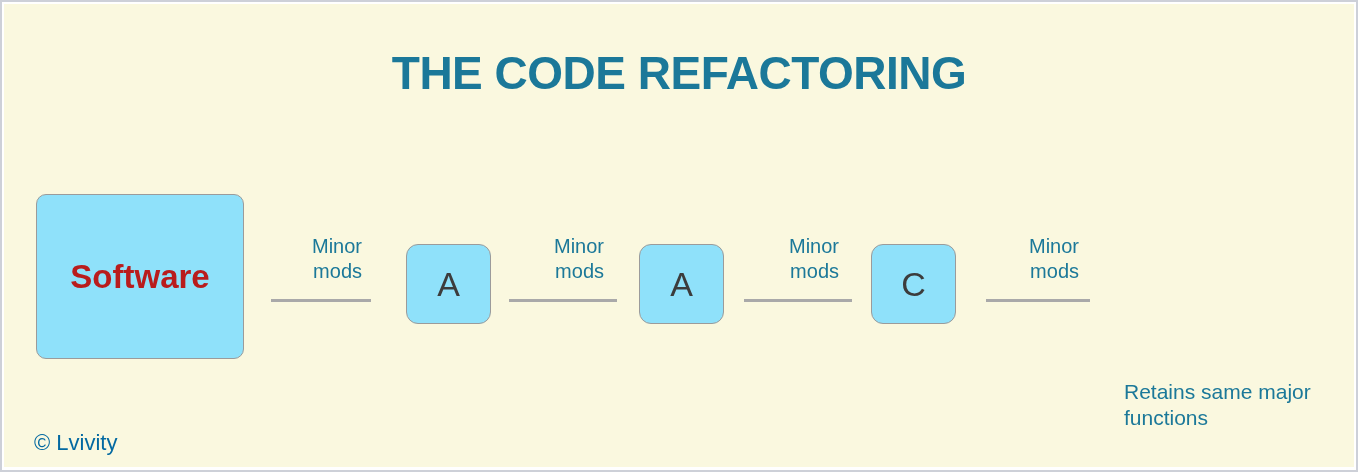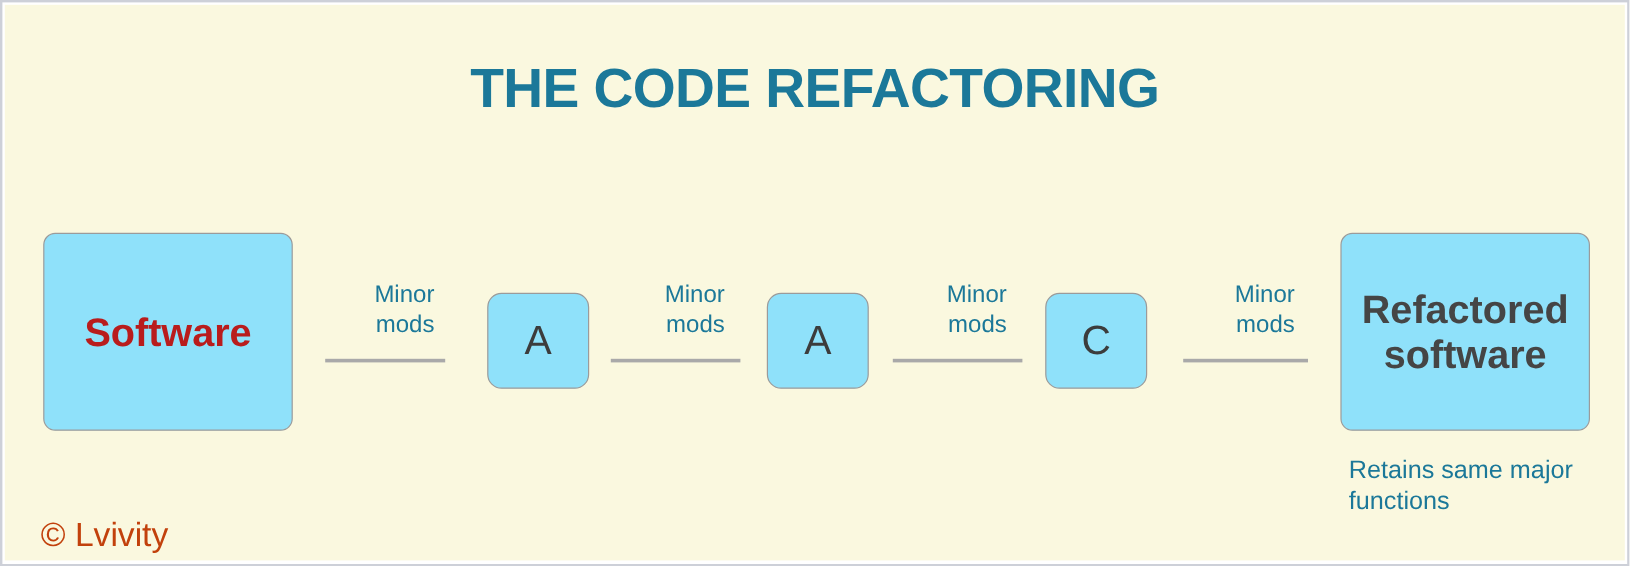--- a/index.html
+++ b/index.html
@@ -75,22 +75,22 @@
     left:1120px;top:375px;
     width:245px;
     color:#1B7899;
     font-size:21px;
     line-height:26px;
     font-weight:500;
   }
   .copyright{
     position:absolute;
     left:30px;top:426px;
-    color:#c2410c;
-    font-size:28px;
+    color:#0369a1;
+    font-size:22px;
   }
 </style>
 </head>
 <body>
 
 <div class="frame">
   <div class="card">
 
     <div class="title">
       <span>THE CODE REFACTORING</span>
@@ -125,22 +125,19 @@
 
     <div class="box small" style="left:867px;top:240px;">
       <span>C</span>
     </div>
 
     <div class="connector" style="left:982px;width:104px;">
       <div class="conn-label">Minor mods</div>
       <div class="conn-line"></div>
     </div>
 
-    <div class="box big end" style="left:1113px;top:190px;">
-      <span>Refactored software</span>
-    </div>
 
     <div class="end-note">Retains same major functions</div>
 
     <div class="copyright">© Lvivity</div>
 
   </div>
 </div>
 
 </body></html>

